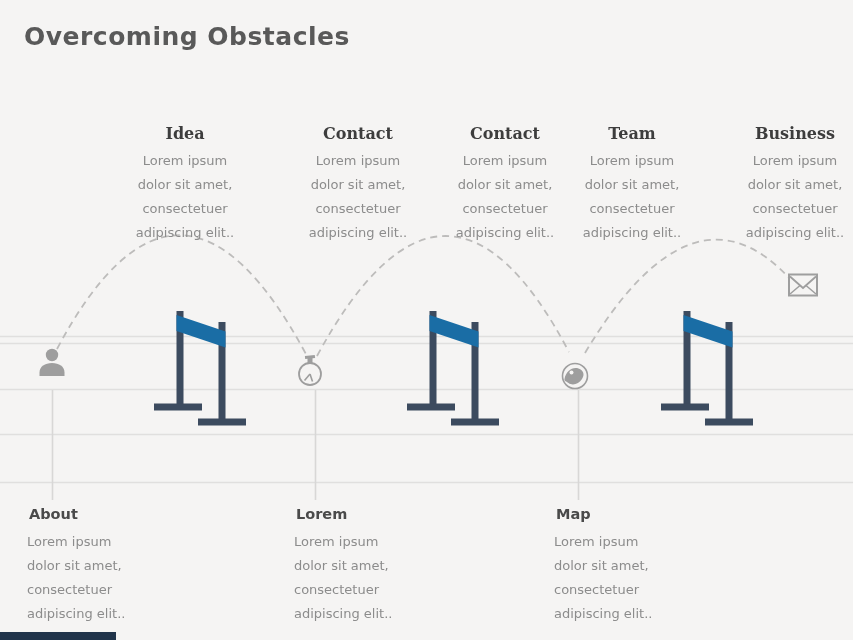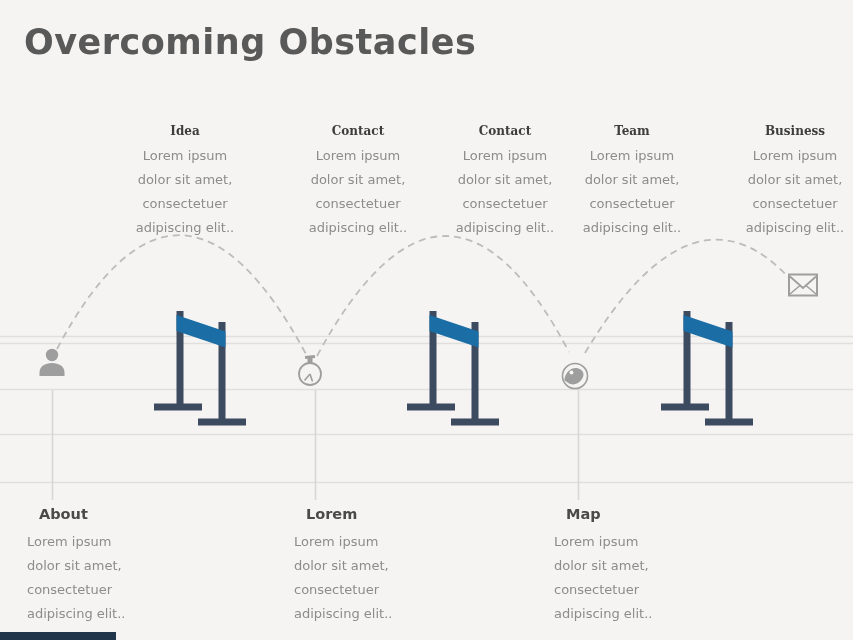--- a/index.html
+++ b/index.html
@@ -9,32 +9,32 @@
     --track-line:#e0dfde; --connector-line:#d8d7d6; --footer-bar:#20344a;
   }
   html,body{margin:0;padding:0;}
   .slide{
     position:relative; width:853px; height:640px; overflow:hidden;
     background:var(--background);
     font-family:"DejaVu Sans","Liberation Sans",sans-serif;
   }
   .title{
     position:absolute; left:24px; top:22px; margin:0;
-    font-size:35px; font-weight:bold; letter-spacing:.5px;
+    font-size:25px; font-weight:bold; letter-spacing:.5px;
     color:var(--title);
   }
   .gfx{position:absolute; left:0; top:0;}
   .top-section{position:absolute; top:124px; width:112px; text-align:center;}
   .top-section h3{
     margin:0 0 6px; font-family:"DejaVu Serif","Liberation Serif",serif;
-    font-size:12px; font-weight:bold; color:var(--section-heading);
+    font-size:16px; font-weight:bold; color:var(--section-heading);
   }
   .bottom-section{position:absolute; top:506px; width:132px; text-align:left;}
   .bottom-section h3{
-    margin:0 12px 8px; font-size:14.5px; font-weight:bold; color:var(--bottom-heading);
+    margin:0 2px 8px; font-size:14.5px; font-weight:bold; color:var(--bottom-heading);
   }
   .section-body{
     font-size:13px; line-height:24px; color:var(--body-text); white-space:pre-line;
   }
   .post{fill:var(--hurdle-post);}
   .bar{fill:var(--hurdle-bar);}
   .arc{fill:none; stroke:var(--dashed-arc); stroke-width:1.8; stroke-dasharray:7 5;}
   .track{stroke:var(--track-line); stroke-width:1.4;}
   .connector{stroke:var(--connector-line); stroke-width:1.6;}
   .icon-stroke{fill:var(--background); stroke:var(--icon-gray);}

